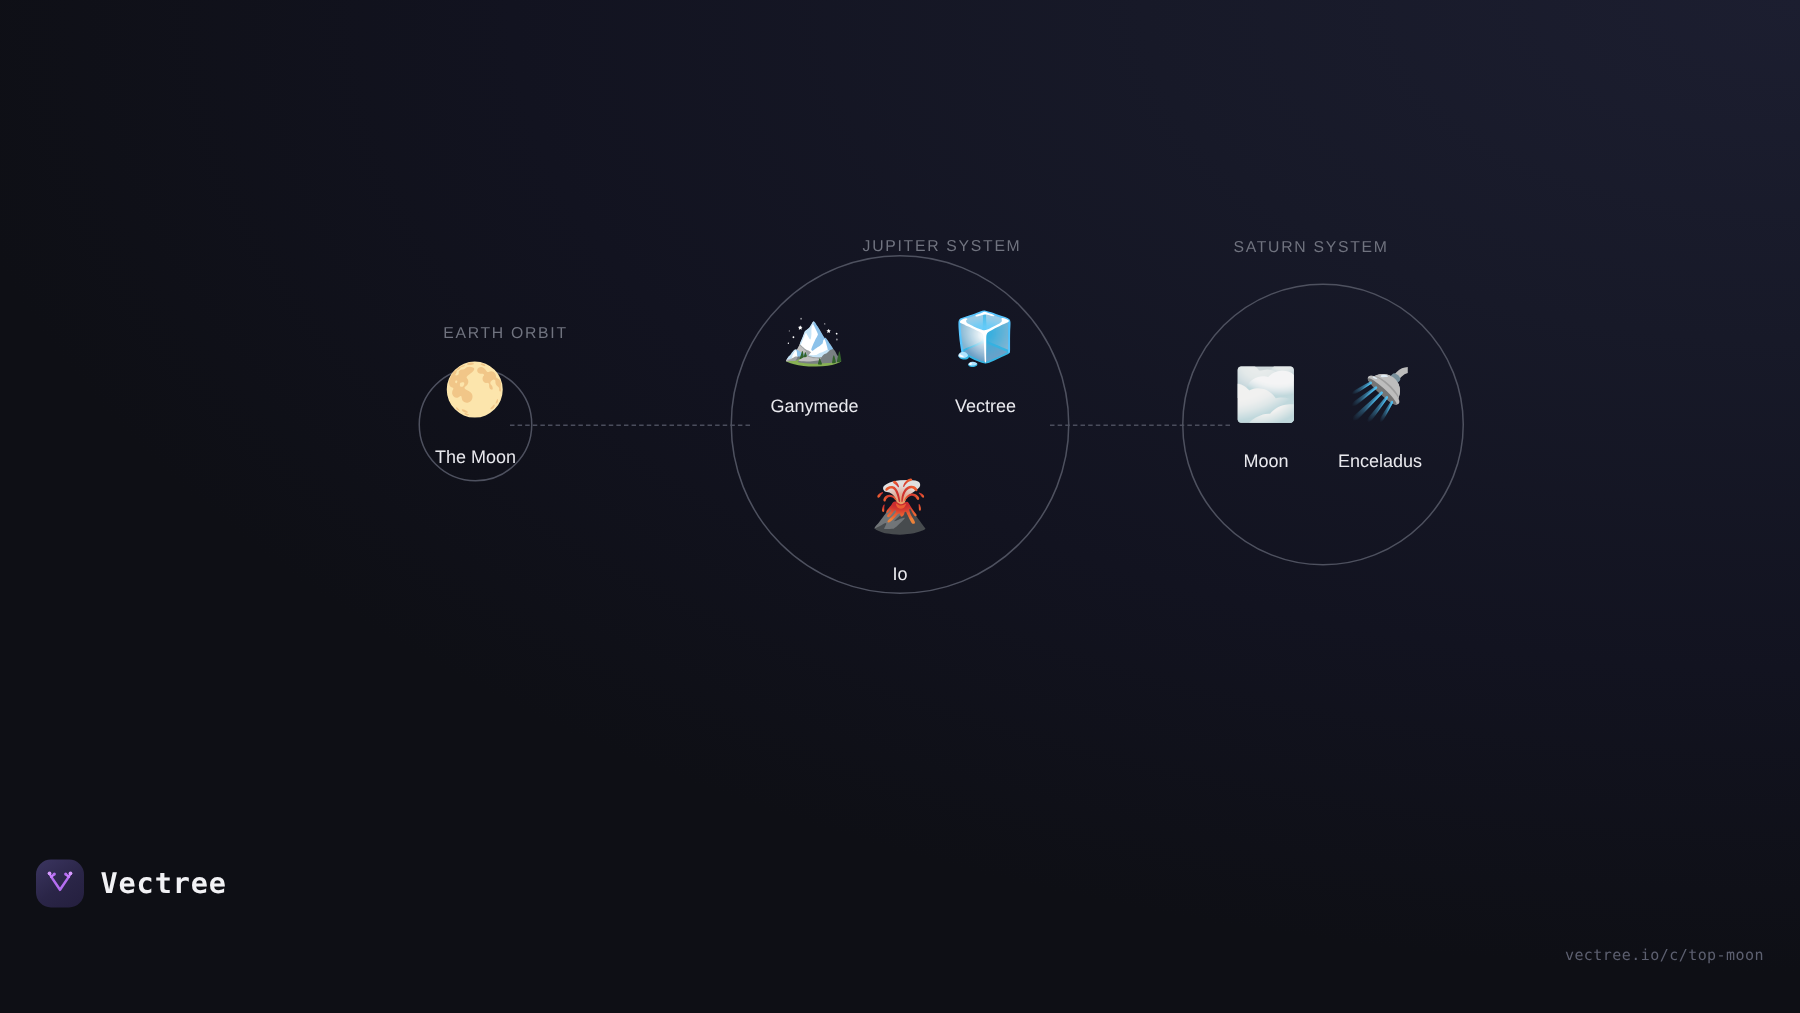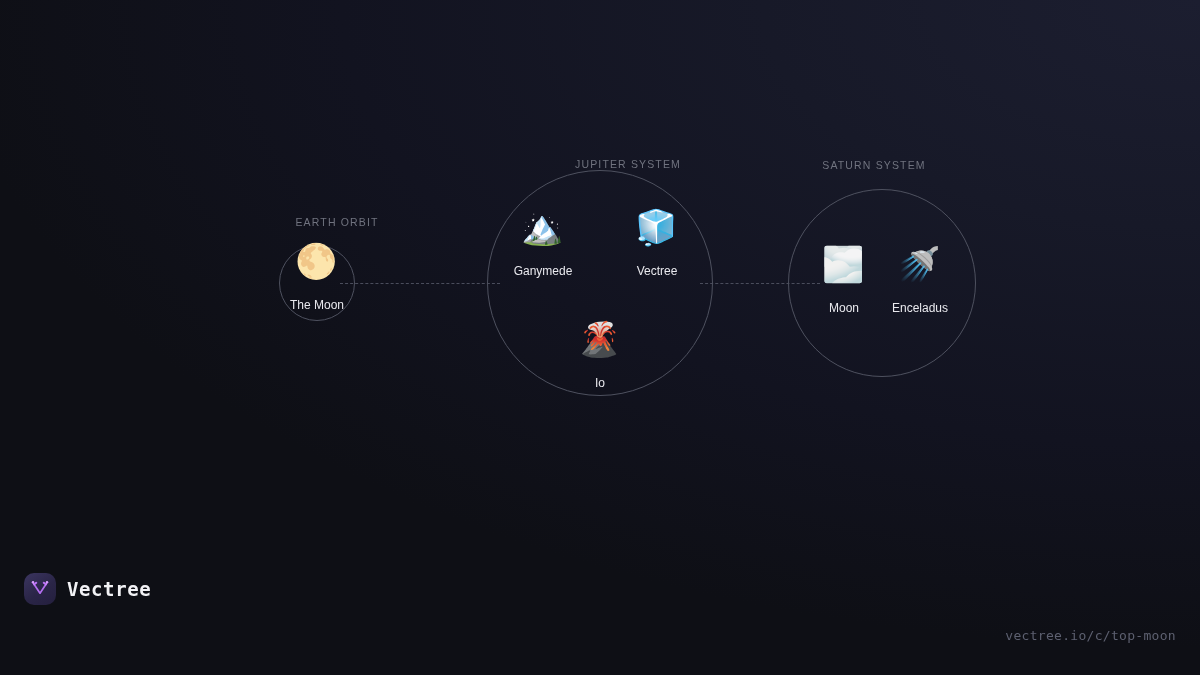--- a/index.html
+++ b/index.html
@@ -135,21 +135,21 @@
     letter-spacing: 1.5px;
     color: #ffffff;
     line-height: 38px;
   }
 
   #site-url {
     position: absolute;
     right: 24px;
     bottom: 32px;
     font-family: "DejaVu Sans Mono", monospace;
-    font-size: 13px;
+    font-size: 10px;
     letter-spacing: 0.3px;
     color: #5d6070;
   }
 </style>
 </head>
 <body>
 
 <div id="stage">
 
   <div id="map">

